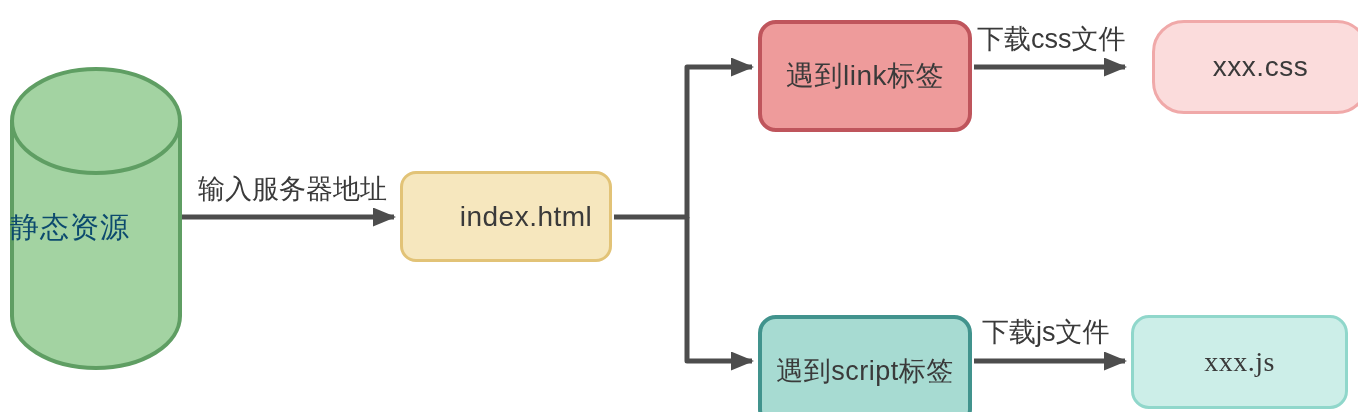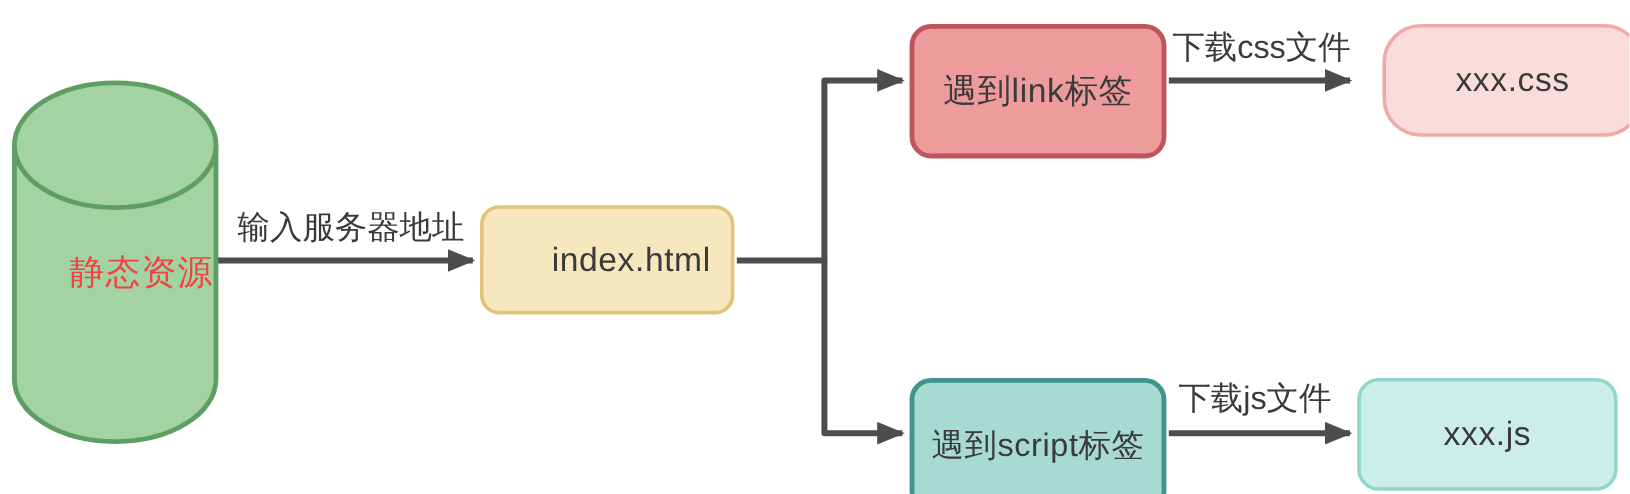--- a/index.html
+++ b/index.html
@@ -56,30 +56,31 @@
     background: #a7dbd2;
     border: 4px solid #41938d;
     border-radius: 18px;
     font-size: 27px;
   }
   .node-js {
     left: 1131px; top: 315px; width: 217px; height: 94px;
     background: #cceee8;
     border: 3px solid #90d7cb;
     border-radius: 18px;
+    font-family: Liberation Serif, serif;
   }
   .cylinder-wrap {
     position: absolute;
     left: 0; top: 0;
   }
   .cylinder-label {
     position: absolute;
     left: 10px; top: 208px; width: 168px;
-    text-align: right;
-    color: #ef4444;
+    text-align: left;
+    color: #0c4a6e;
     font-size: 29px;
     letter-spacing: 1px;
   }
   .edge-label {
     position: absolute;
     color: #3a3a3a;
     font-size: 27px;
     white-space: nowrap;
   }
   .edge-label-enter { left: 198px; top: 171px; }

